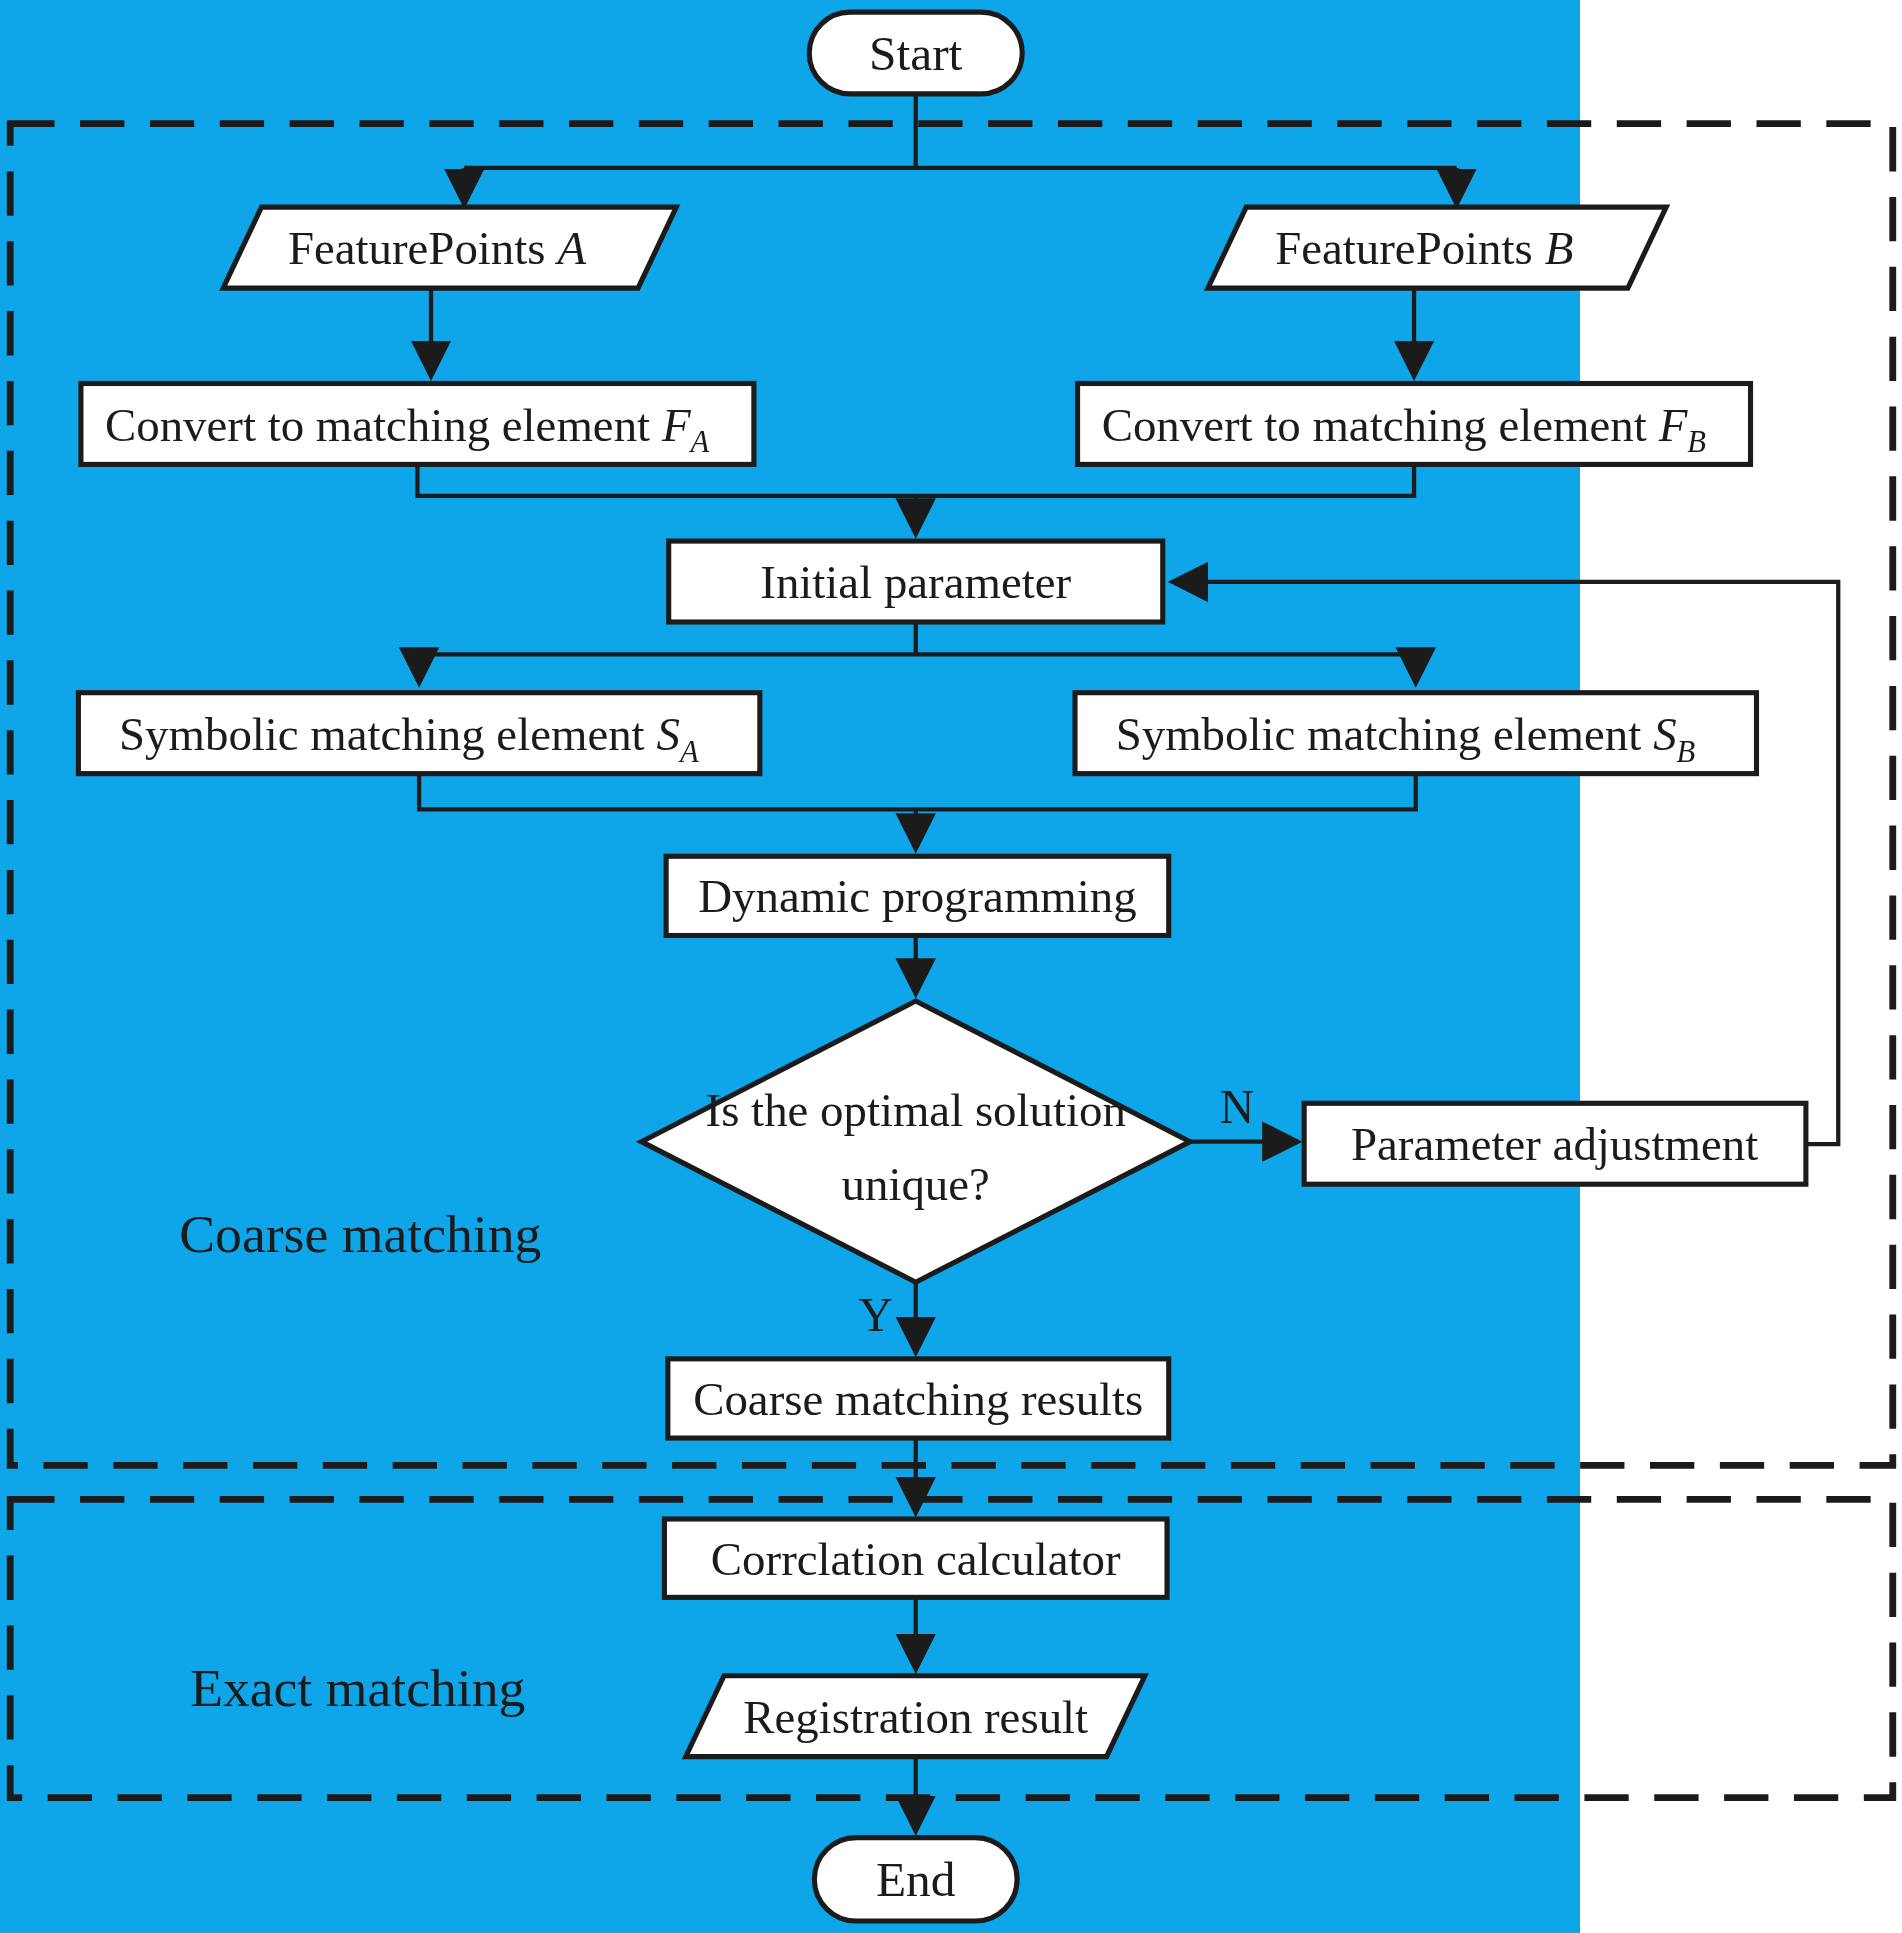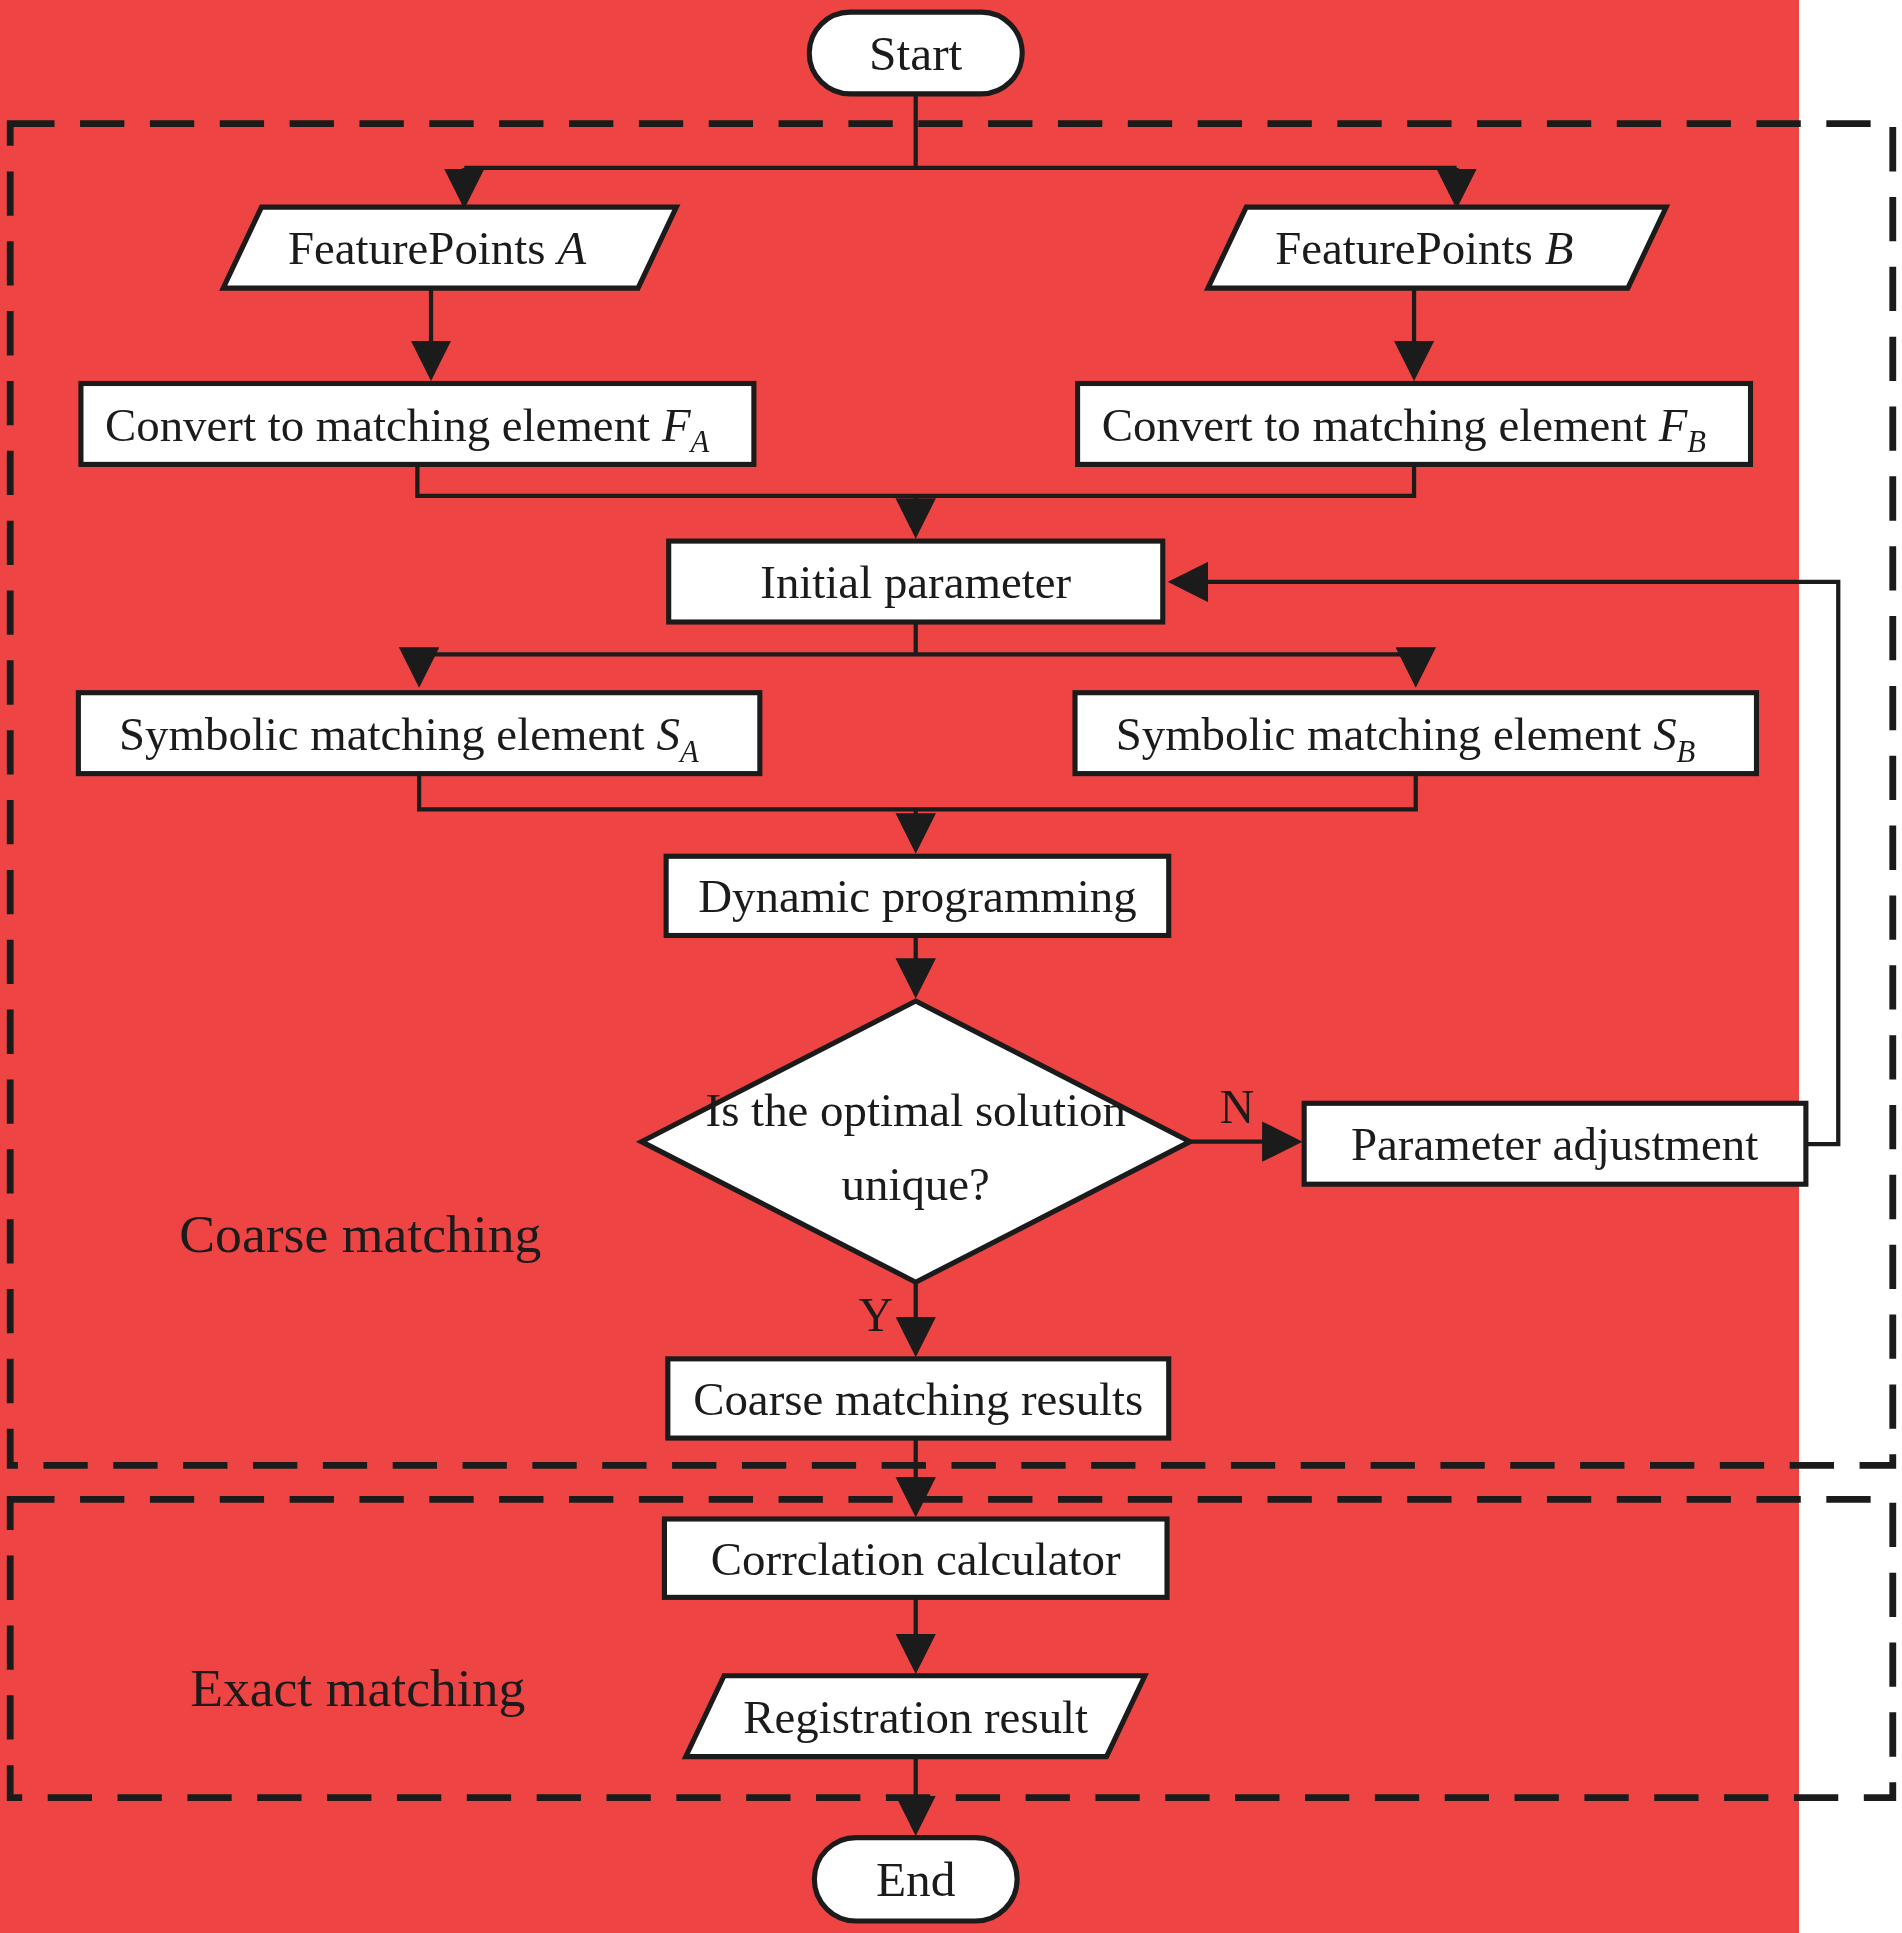--- a/index.html
+++ b/index.html
@@ -1,16 +1,16 @@
 <!DOCTYPE html>
 <html style="font-size:13.6px"><head>
 <meta charset="utf-8">
 <style>
   html,body{margin:0;padding:0;background:#ffffff;}
-  .page{width:1799px;height:1934px;background:#ef4444;position:relative;}
+  .page{width:1580px;height:1934px;background:#0ea5e9;position:relative;}
   svg{display:block;}
   text{fill:#1b1b1b;}
   .lbl{font-family:"Liberation Serif",serif;font-size:55px;text-anchor:middle;}
   .term{font-family:"Liberation Serif",serif;font-size:58px;text-anchor:middle;}
   .seclbl{font-family:"Liberation Serif",serif;font-size:63px;text-anchor:middle;}
   .branchlbl{font-family:"Liberation Serif",serif;font-size:56px;text-anchor:middle;}
   .var{font-style:italic;}
   .sub{font-style:italic;font-size:36px;}
   .shape{fill:#ffffff;stroke:#1b1b1b;stroke-width:6;}
   .edge{stroke:#1b1b1b;stroke-width:5;fill:none;}

